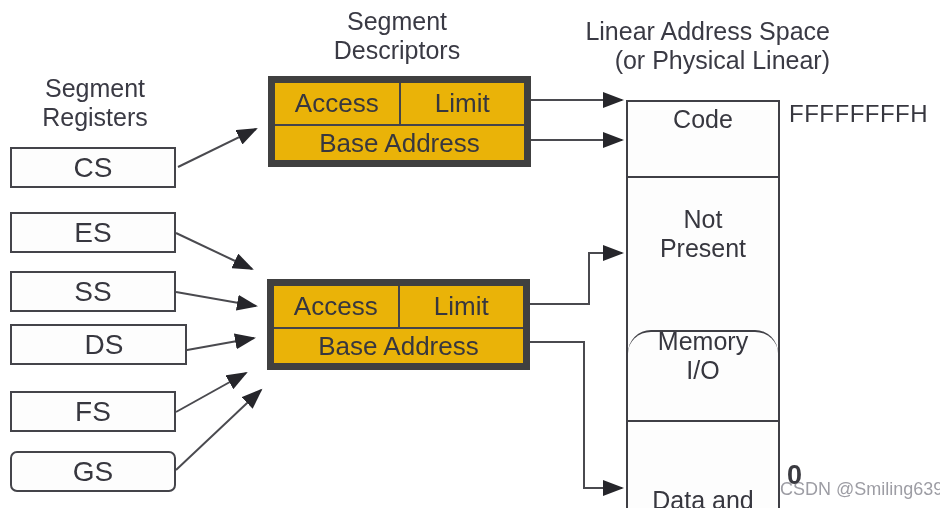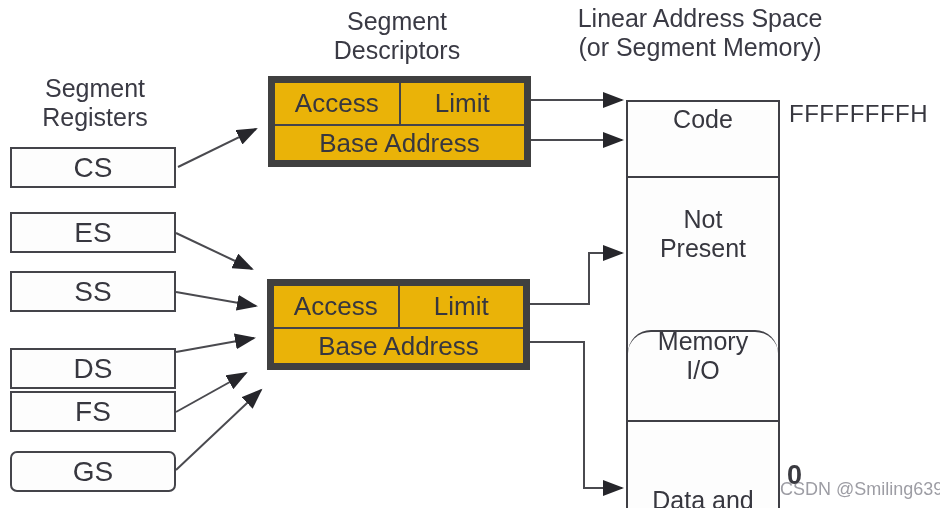--- a/index.html
+++ b/index.html
@@ -111,35 +111,35 @@
   <div class="hdr" style="left:10px; top:74px; width:170px;">
     <div>Segment</div>
     <div>Registers</div>
   </div>
 
   <div class="hdr" style="left:317px; top:7px; width:160px;">
     <div>Segment</div>
     <div>Descriptors</div>
   </div>
 
-  <div class="hdr" style="left:570px; top:4px; width:260px;">
+  <div class="hdr" style="left:570px; top:17px; width:260px;text-align:right;">
     <div>Linear Address Space</div>
-    <div>(or Segment Memory)</div>
+    <div>(or Physical Linear)</div>
   </div>
 
   <div class="reg" style="top:212px;">
     <span>ES</span>
   </div>
   <div class="reg" style="top:147px;">
     <span>CS</span>
   </div>
   <div class="reg" style="top:271px;">
     <span>SS</span>
   </div>
-  <div class="reg" style="top:348px;">
+  <div class="reg" style="top:324px;padding-left:11px;">
     <span>DS</span>
   </div>
   <div class="reg" style="top:391px;">
     <span>FS</span>
   </div>
   <div class="reg" style="top:451px;border-radius:7px;">
     <span>GS</span>
   </div>
 
   <div class="desc" style="left:268px; top:76px;">

